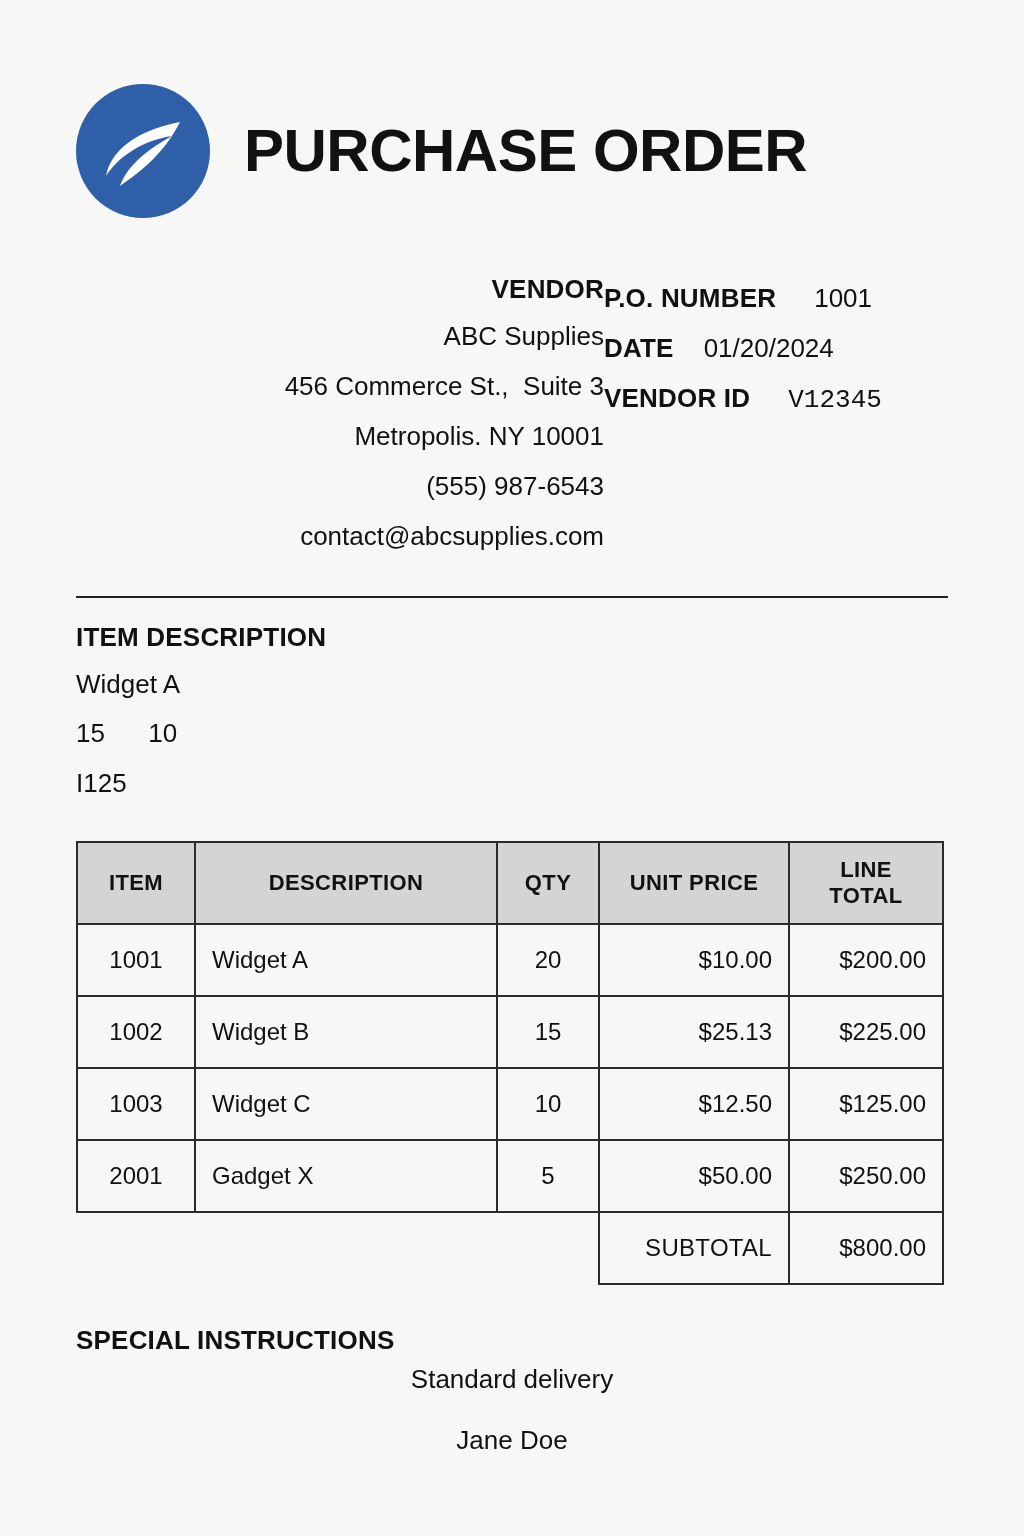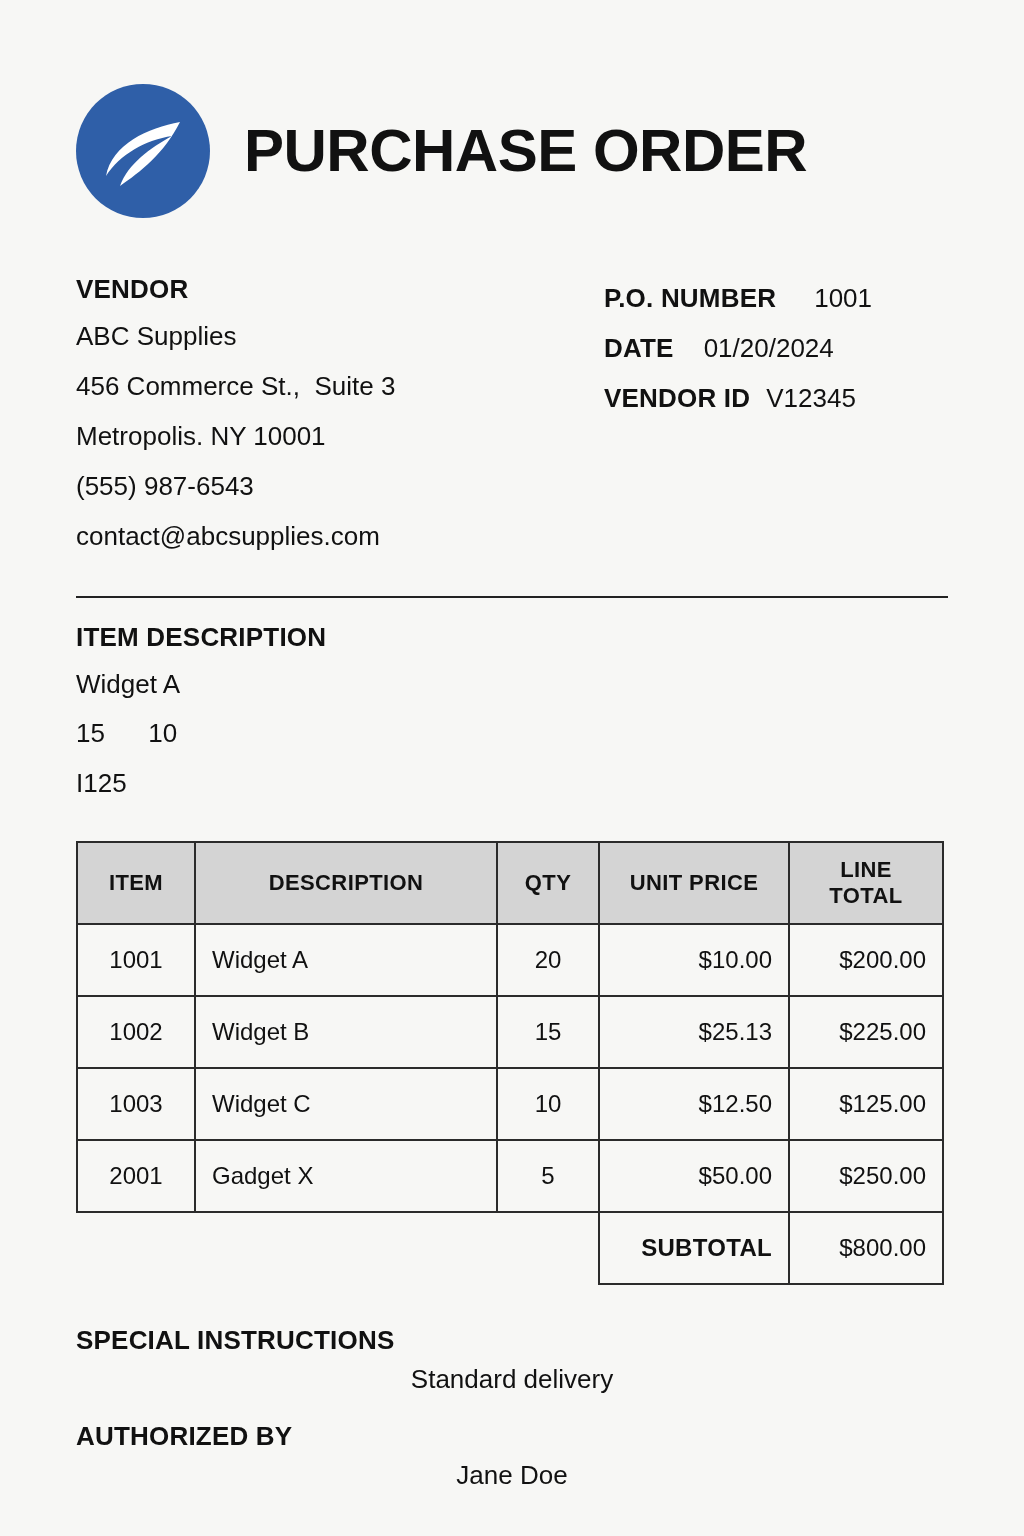--- a/index.html
+++ b/index.html
@@ -41,20 +41,21 @@
     font-weight: bold;
     letter-spacing: -0.5px;
     line-height: 1;
     white-space: nowrap;
   }
 
   
   .info {
     display: flex;
     margin-top: 48px;
+    text-align: right;
   }
   .info-left { width: 528px; }
   .info-right { flex: 1; }
 
   .block-title {
     font-size: 26px;
     font-weight: bold;
     letter-spacing: 0.2px;
     margin-bottom: 7px;
   }
@@ -70,21 +71,21 @@
     font-size: 26px;
     line-height: 1.92;
   }
   .meta-label {
     font-weight: bold;
     letter-spacing: 0.2px;
   }
   .meta-value { }
   .meta-row.po .meta-value { margin-left: 38px; }
   .meta-row.date .meta-value { margin-left: 30px; }
-  .meta-row.vid .meta-value { margin-left: 16px; }
+  .meta-row.vid .meta-value { margin-left: 38px; font-family: Liberation Mono, monospace; }
 
   .divider {
     border: none;
     border-top: 2px solid #222;
     margin: 34px 0 0 0;
   }
 
   
   .mid {
     display: flex;
@@ -129,21 +130,21 @@
   td.c-qty { text-align: center; }
   td.c-price { text-align: right; padding-right: 20px; }
   td.c-total { text-align: right; padding-right: 20px; border-radius: 11px; }
 
   tr.subtotal-row td.blank {
     border: none;
     background: transparent;
   }
   td.subtotal-label {
     text-align: right;
-    font-weight: bold;
+    font-weight: normal;
     padding-right: 20px;
     letter-spacing: 0.3px;
   }
 
   
   .footer { margin-top: 40px; }
   .footer .block-title { margin-bottom: 4px; }
   .footer .line { line-height: 1.5; text-align: center; }
   .footer .gap { height: 22px; }
 </style>
@@ -251,17 +252,16 @@
         <td class="subtotal-label">SUBTOTAL</td>
         <td class="c-total">$800.00</td>
       </tr>
     </tbody>
   </table>
 
   <div class="footer">
     <div class="block-title">SPECIAL INSTRUCTIONS</div>
     <div class="line">Standard delivery</div>
     <div class="gap"></div>
-    <div class="block-title">AUTHORIZED BY</div>
     <div class="line">Jane Doe</div>
   </div>
 
 </div>
 
 </body></html>

